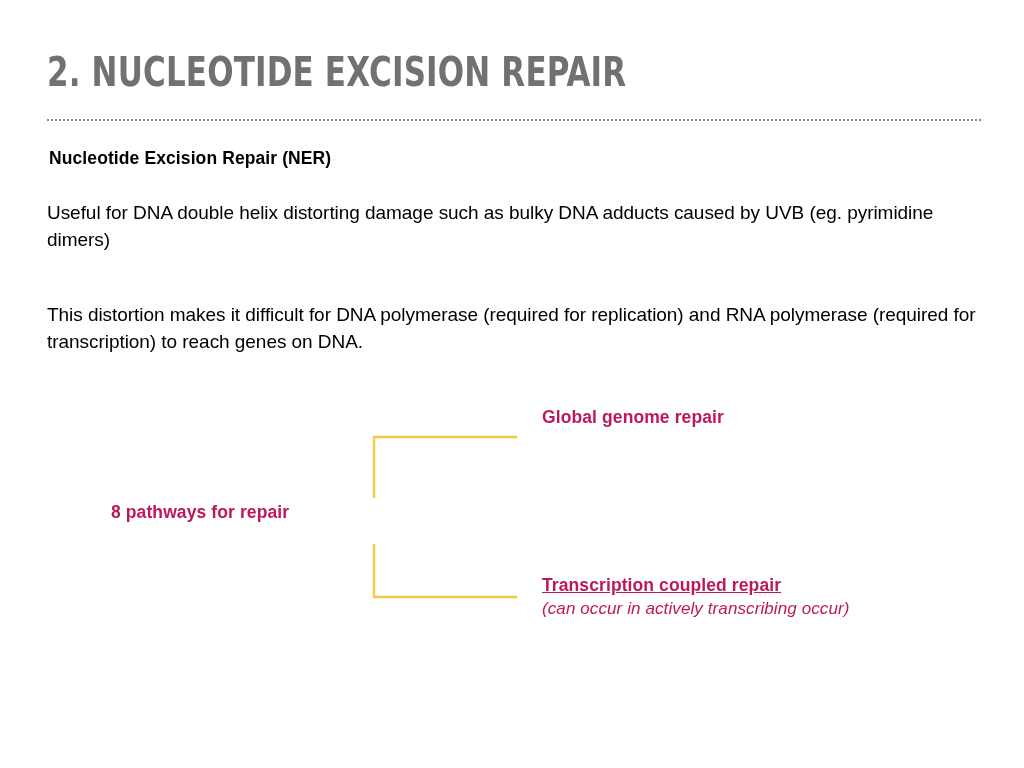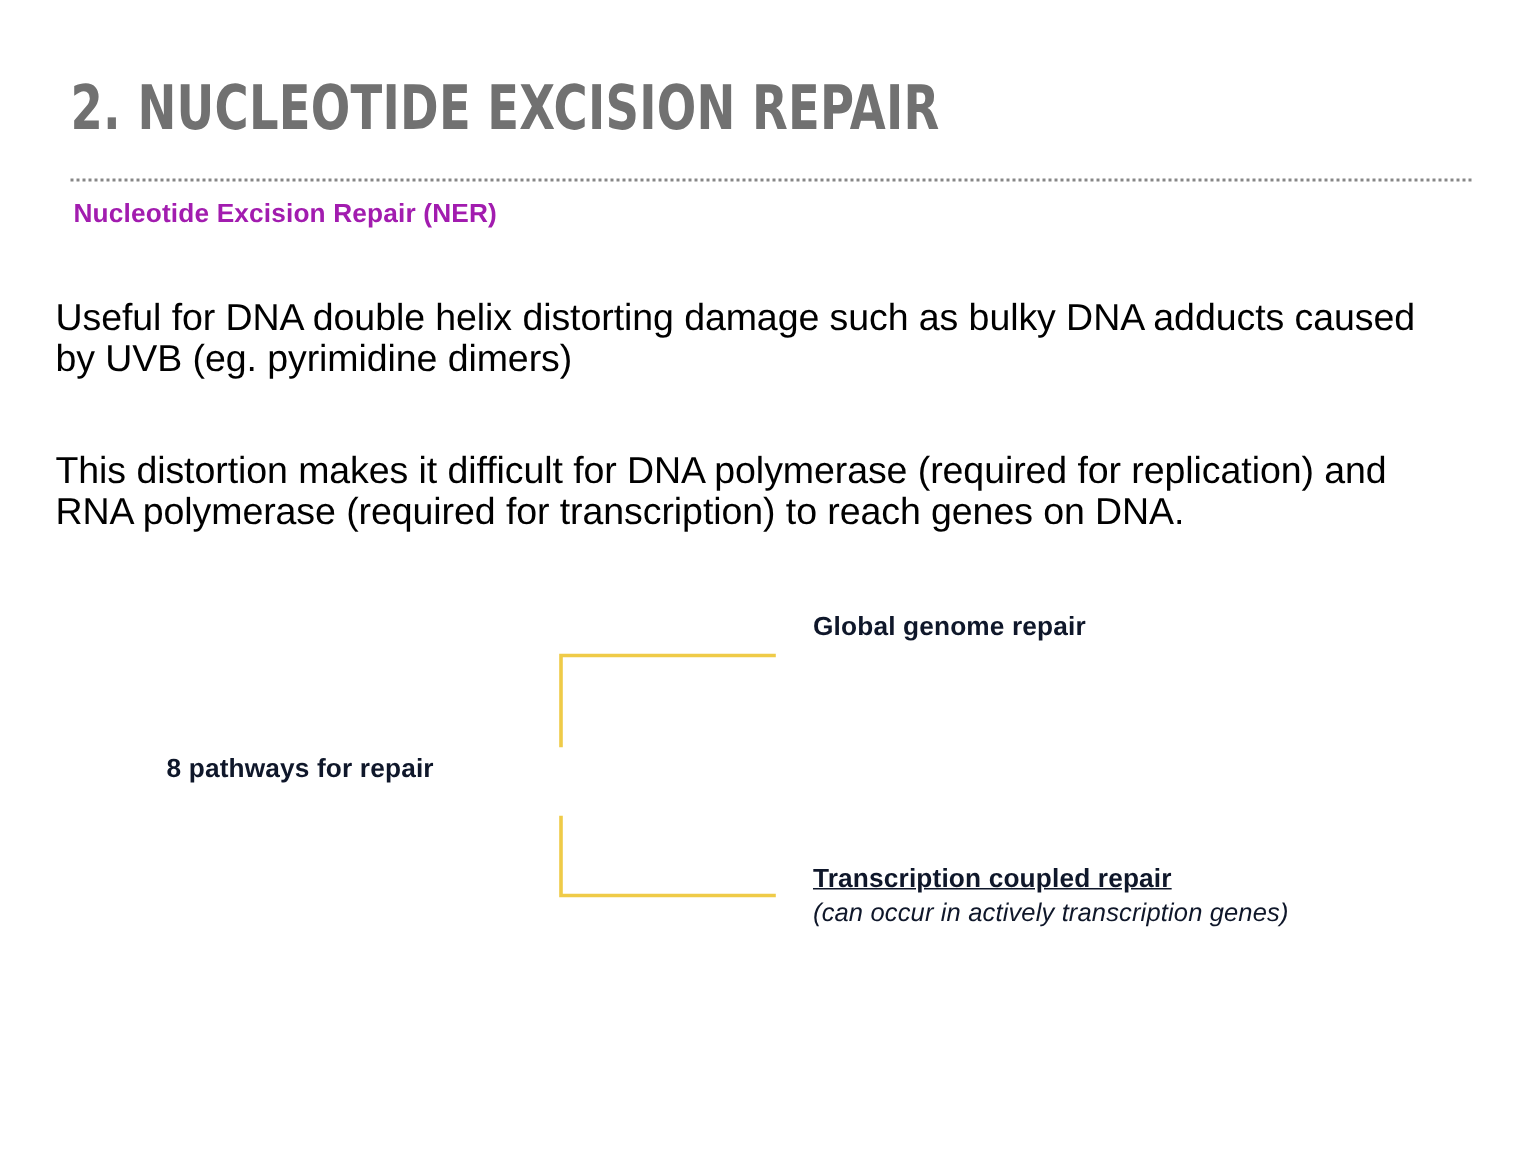--- a/index.html
+++ b/index.html
@@ -43,52 +43,52 @@
     left: 47px;
     top: 119px;
     width: 934px;
     height: 0;
     border-top: 2px dotted #878787;
   }
 
   .lead-heading {
     position: absolute;
     left: 49px;
-    top: 132px;
+    top: 148px;
     font-size: 17.5px;
     font-weight: bold;
-    color: #a21caf;
+    color: #000000;
     letter-spacing: 0.1px;
   }
 
   .para {
     position: absolute;
-    left: 37px;
+    left: 47px;
     width: 936px;
-    font-size: 25px;
+    font-size: 19px;
     line-height: 27px;
     color: #000000;
     letter-spacing: -0.05px;
   }
   .para-1 { top: 199px; }
   .para-2 { top: 277px; margin-top: 24px; }
 
   
   .diagram {
     position: absolute;
     left: 0;
     top: 0;
     width: 1024px;
     height: 768px;
     pointer-events: none;
   }
 
   .label {
     position: absolute;
-    color: #0f172a;
+    color: #be185d;
     letter-spacing: 0.1px;
   }
 
   .label-pathways {
     left: 111px;
     top: 502px;
     font-size: 17.5px;
     font-weight: bold;
   }
 
@@ -136,15 +136,15 @@
 
     <path d="M 374 545 L 374 597 L 516 597" fill="none" stroke="#EFCB48" stroke-width="2.4" stroke-linecap="square"></path>
   </svg>
 
   <div class="label label-pathways">8 pathways for repair</div>
 
   <div class="label label-ggr">Global genome repair</div>
 
   <div class="label label-tcr">Transcription coupled repair</div>
 
-  <div class="label label-tcr-note">(can occur in actively transcription genes)</div>
+  <div class="label label-tcr-note">(can occur in actively transcribing occur)</div>
 
 </div>
 
 </body></html>

